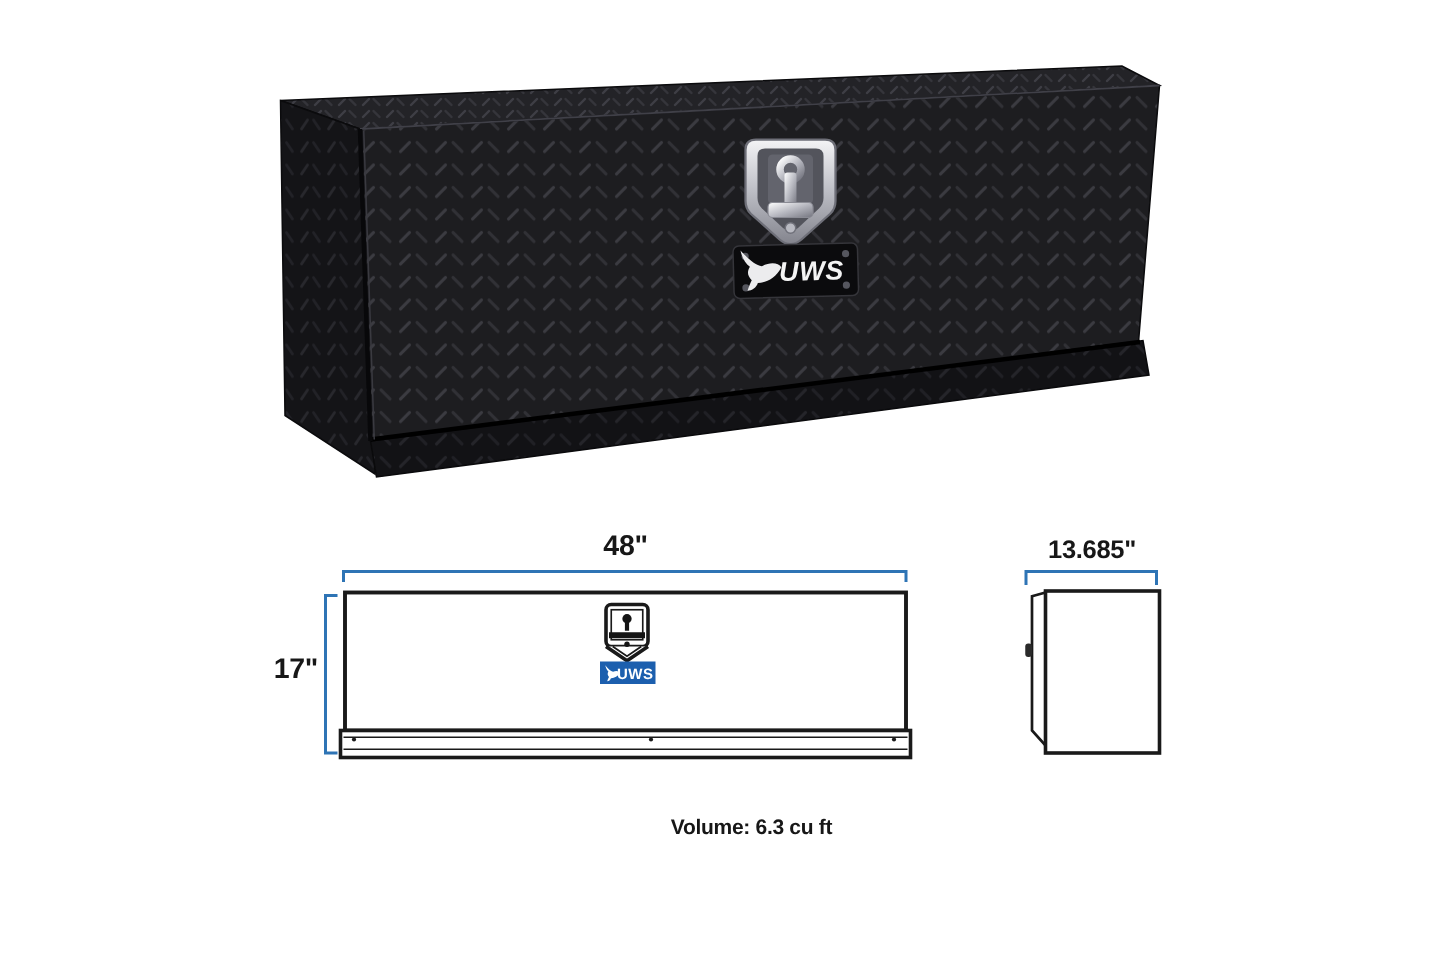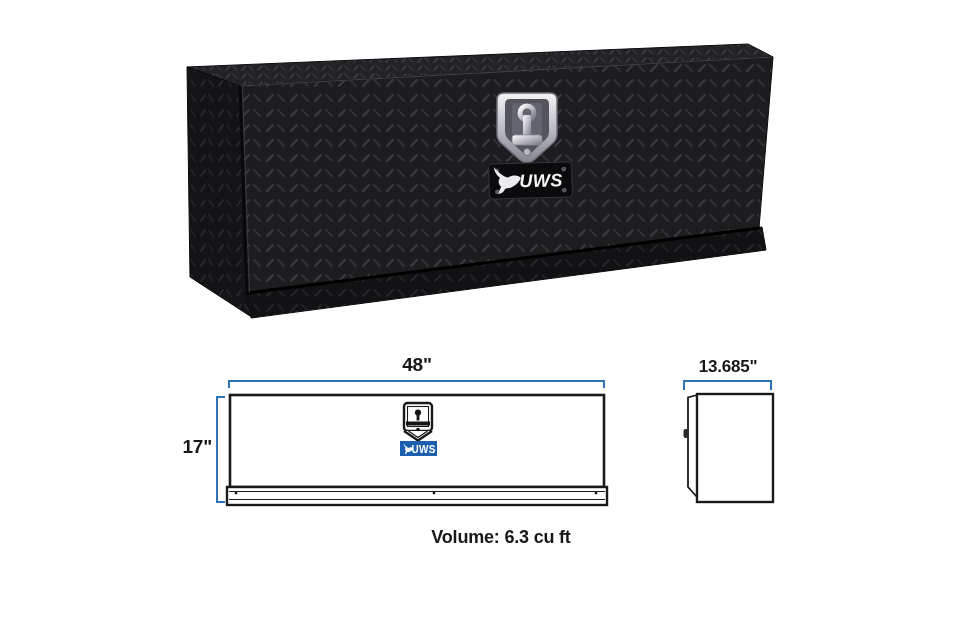--- a/index.html
+++ b/index.html
@@ -15,21 +15,21 @@
     overflow:hidden;font-family:"Liberation Sans",sans-serif;
   }
   svg.scene{position:absolute;left:0;top:0;width:958px;height:639px;display:block;}
   .dim-label{
     position:absolute;font-weight:bold;color:#171717;text-align:center;
     letter-spacing:-0.2px;white-space:nowrap;pointer-events:none;
   }
   #label-width {left:357px;top:354px;width:120px;font-size:19px;}
   #label-height{left:162px;top:436px;width:50px;font-size:19px;text-align:right;}
   #label-depth {left:668px;top:357px;width:120px;font-size:17px;}
-  #label-volume{left:351px;top:527px;width:300px;font-size:18px;}
+  #label-volume{left:351px;top:543px;width:300px;font-size:14px;}
 </style>
 </head>
 <body>
 
 <div class="stage">
 
   <svg class="scene" viewBox="0 0 958 639" aria-hidden="true">
     <defs>
       <pattern id="tex-front" width="24" height="15" patternUnits="userSpaceOnUse">
         <rect width="24" height="15" fill="#1d1d20"></rect>

